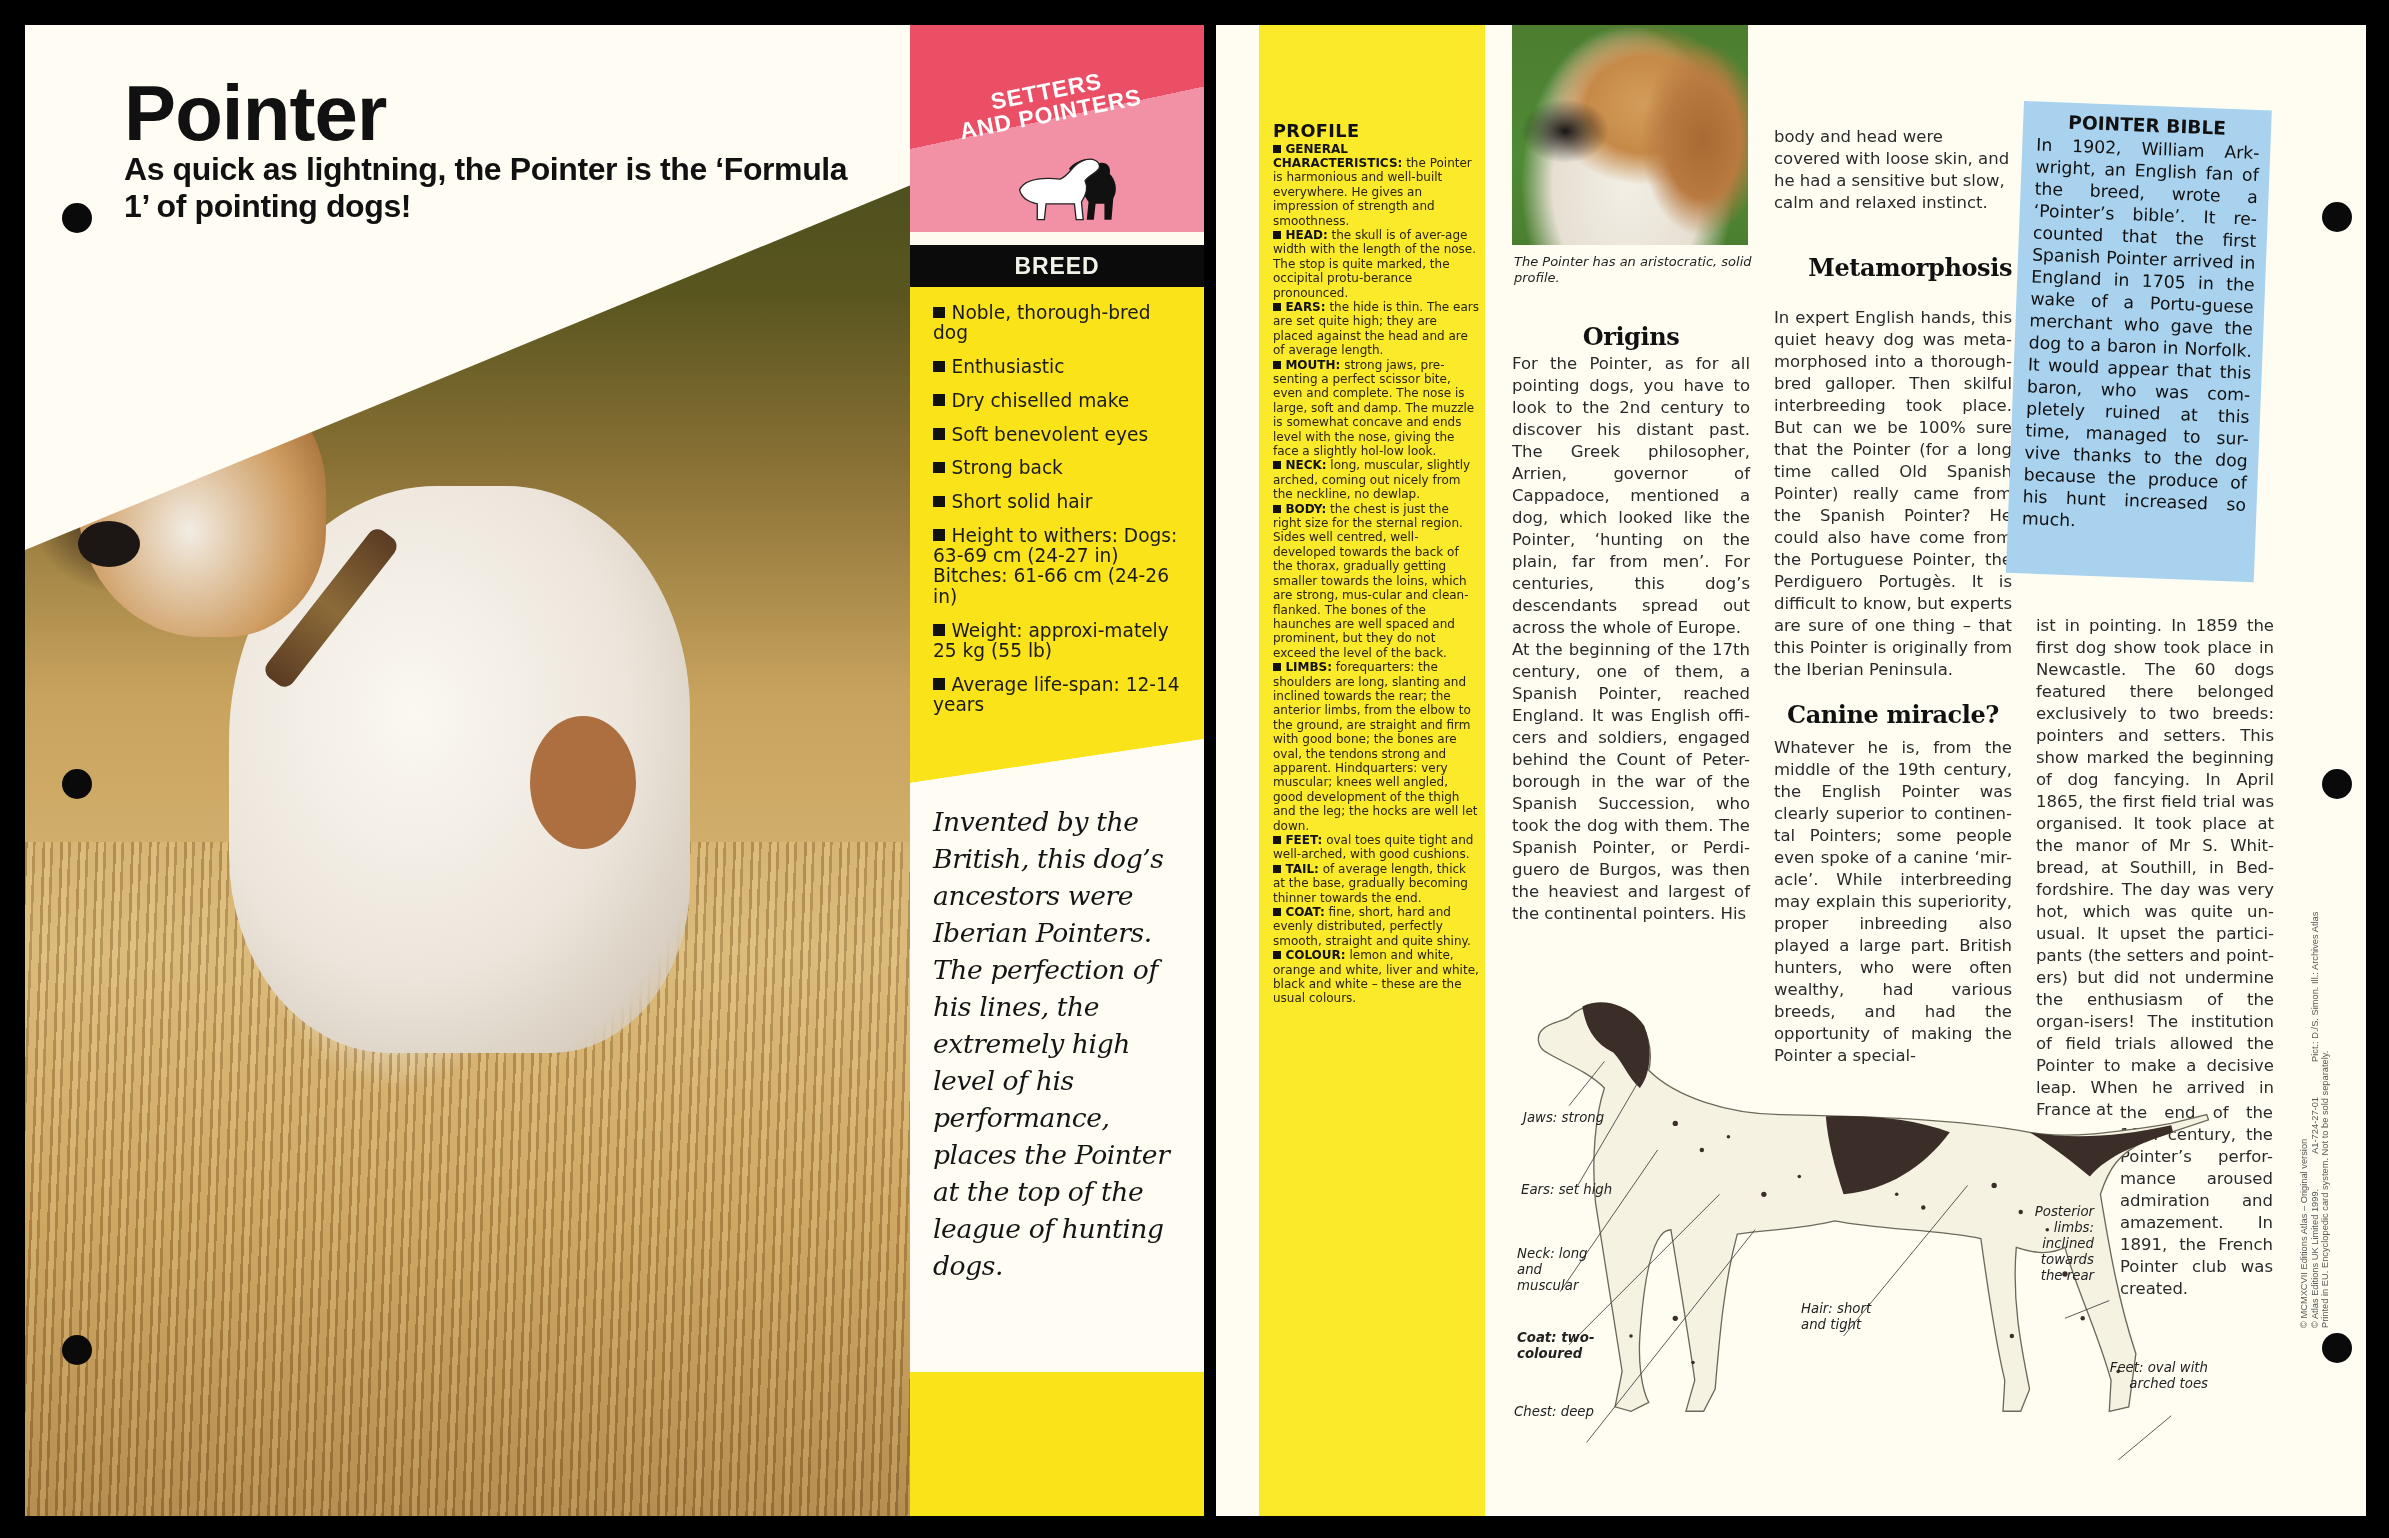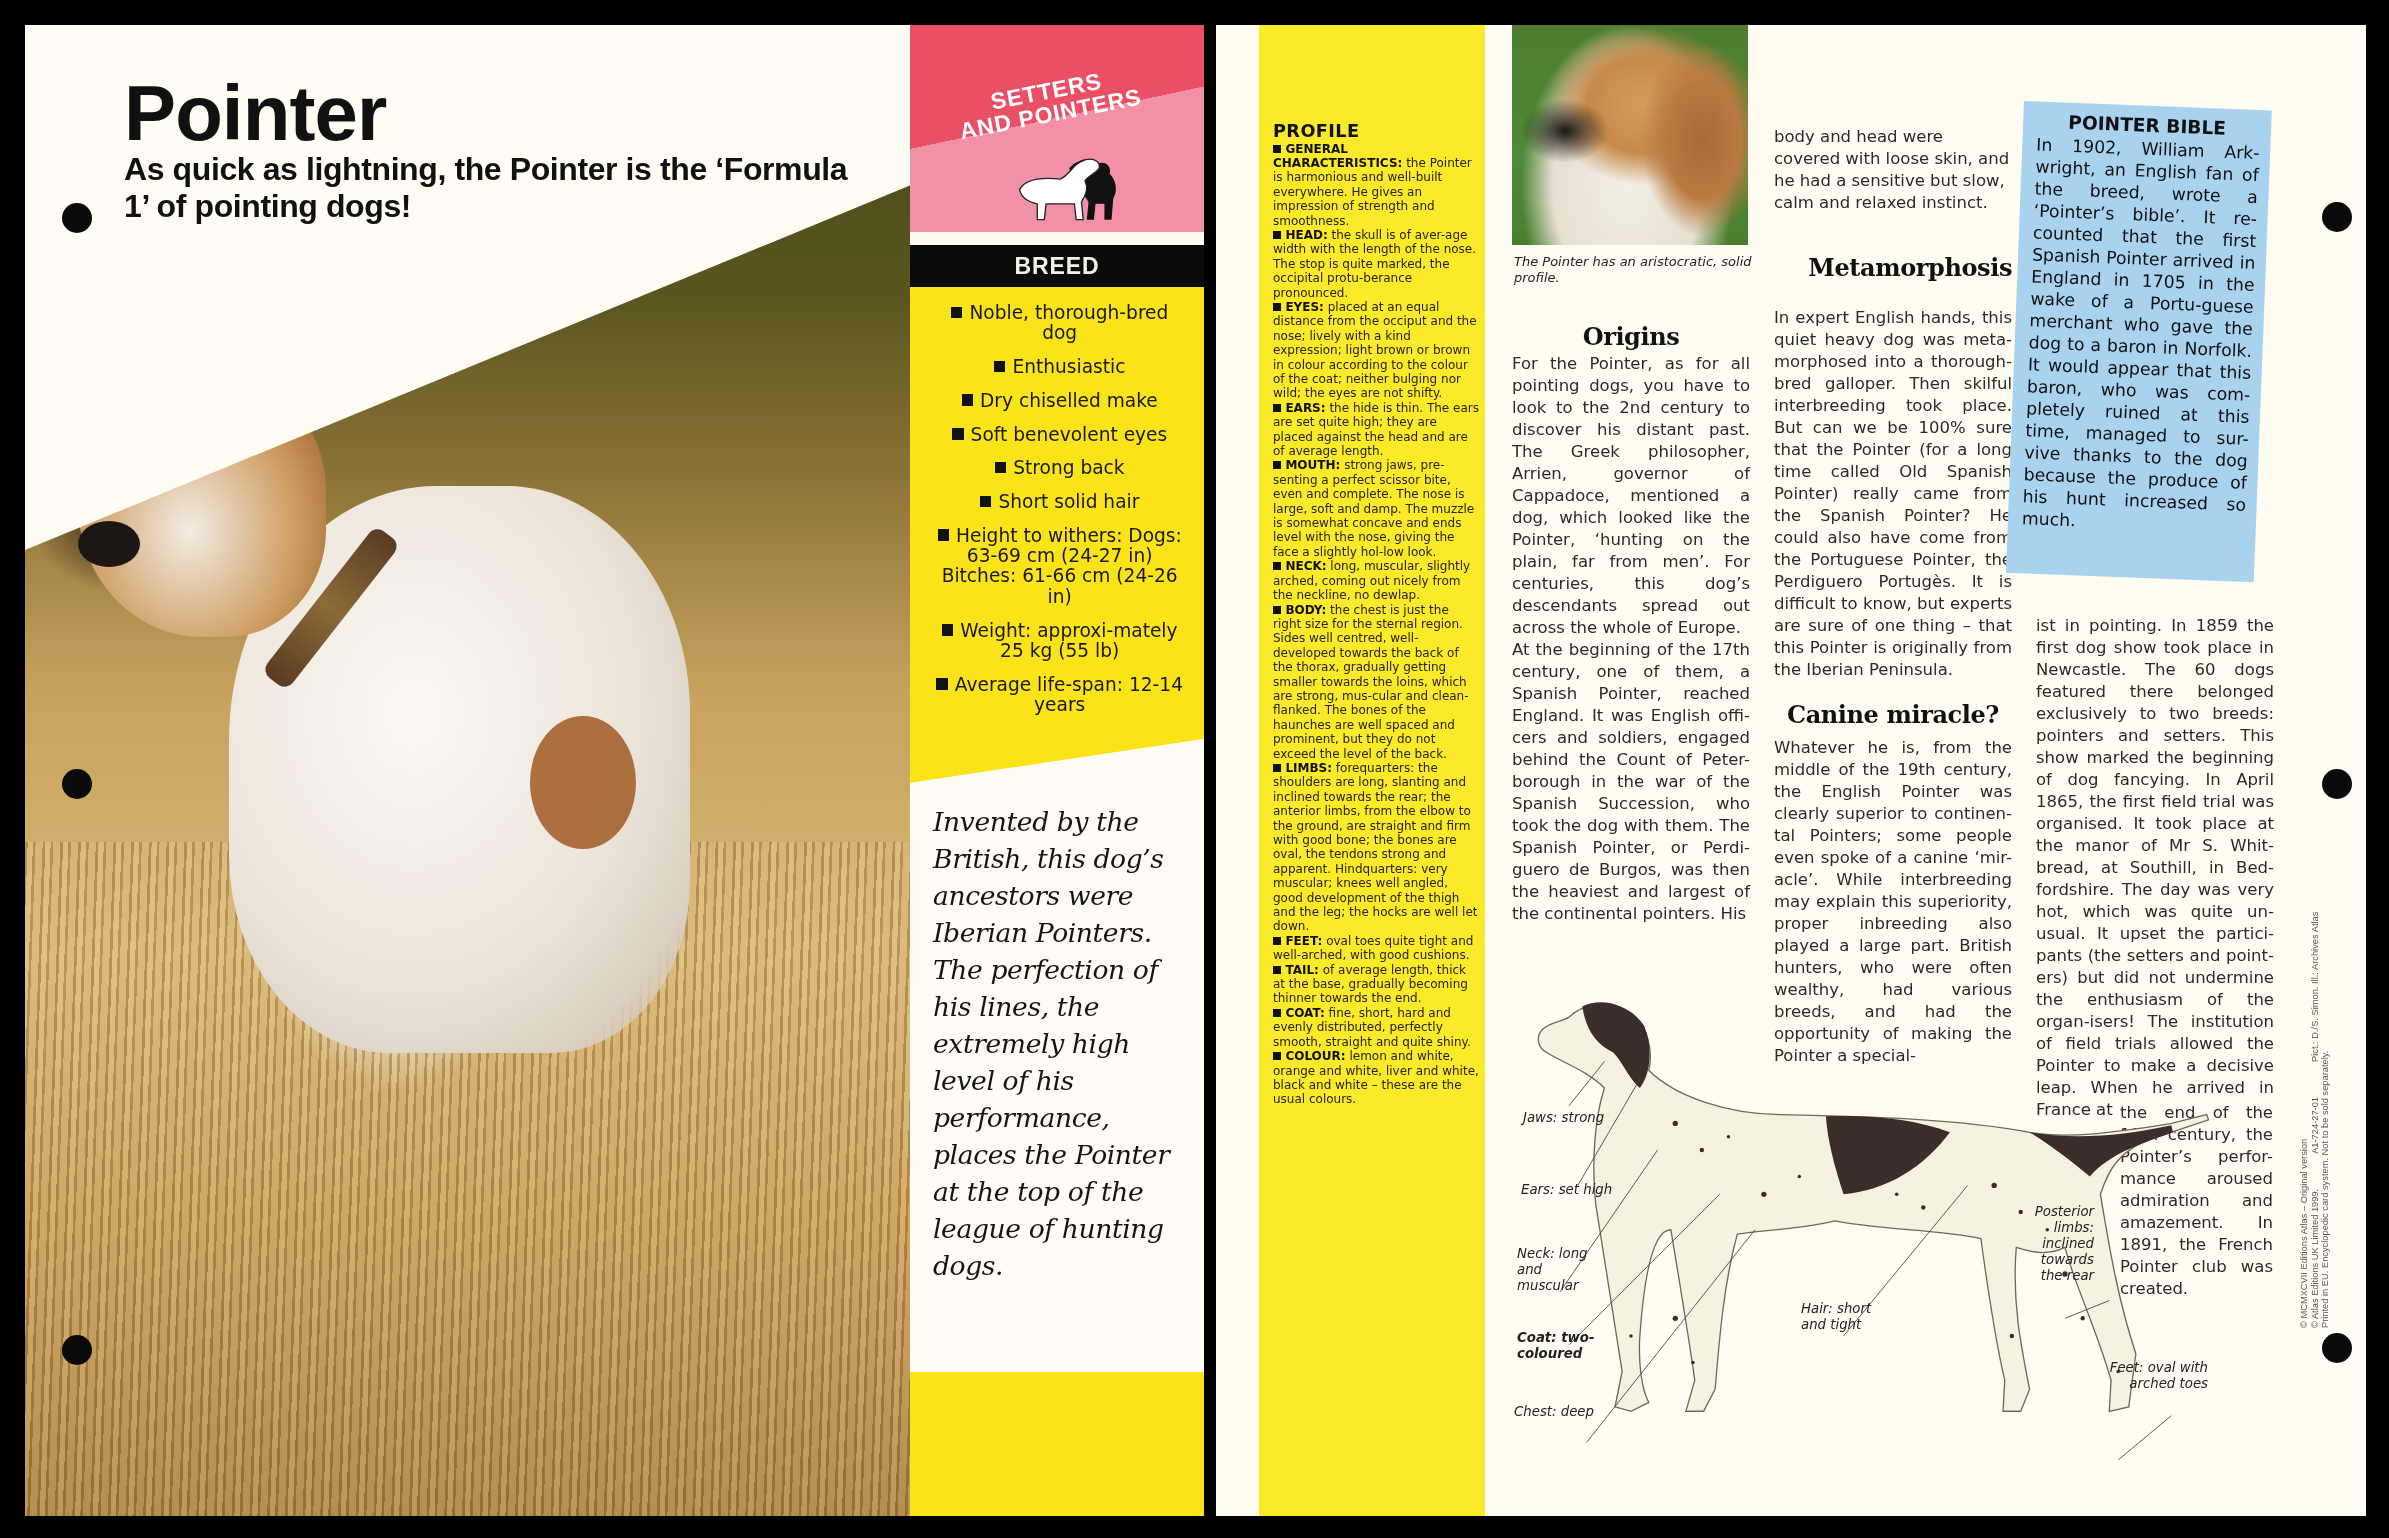--- a/index.html
+++ b/index.html
@@ -35,21 +35,21 @@
   .punch { position:absolute; width:30px; height:30px; border-radius:50%; background:#0a0a0a; }
 
   .side-col { position:absolute; left:885px; top:0; width:294px; height:1491px; }
   .cat-header { position:absolute; left:0; top:0; width:294px; height:207px;
     background: linear-gradient(168deg, #ea4f66 0 46%, #f291a6 46% 100%); }
   .cat-label { position:absolute; left:32px; top:55px; width:213px; transform:rotate(-11deg); font-family:"Liberation Sans", sans-serif; font-weight:bold; color:#fff; font-size:23px; line-height:23px; text-align:center; letter-spacing:0.9px; }
   .setters-icon { position:absolute; left:97px; top:124px; width:133px; height:76px; }
   .white-strip { position:absolute; left:0; top:207px; width:294px; height:12.4px; background:#fffaf0; }
   .breed-band { position:absolute; left:0; top:220px; width:294px; height:43px; background:#0b0b0b; color:#f1f1e8; font-family:"Liberation Sans", sans-serif; font-weight:bold; font-size:23px; letter-spacing:0.9px; display:flex; align-items:center; justify-content:center; }
   .breed-list { position:absolute; left:0; top:262px; width:294px; height:496px; background:#fbe31a;
-    clip-path:polygon(0 0, 294px 0, 294px 452px, 0 496px);text-align:center; }
+    clip-path:polygon(0 0, 294px 0, 294px 452px, 0 496px); }
   .breed-list ul { list-style:none; margin:0; padding:16px 17.7px 0 23px; font-family:"DejaVu Sans", sans-serif; font-size:18.6px; color:#1a1a1a; line-height:20.4px; }
   .breed-list li { margin-bottom:13.3px; }
   .breed-list li .sq { display:inline-block; width:11.5px; height:11.5px; background:#111; margin-right:7px; vertical-align:0.9px; }
   .quote-area { position:absolute; left:0; top:714px; width:294px; height:638px; background:#fffdf3;
     clip-path:polygon(0 44px, 294px 0, 294px 638px, 0 638px); }
   .quote { position:absolute; left:23px; top:64px; width:257px; margin:0; font-family:"DejaVu Serif", serif; font-style:italic; font-size:26.6px; line-height:37px; color:#151515; letter-spacing:-0.4px; }
   .yellow-foot { position:absolute; left:0; top:1347px; width:294px; height:144px; background:#fbe31a; }
 
   
   .profile-col { position:absolute; left:43px; top:0; width:226px; height:1491px; background:#fbea2a; }
@@ -138,21 +138,20 @@
   <div class="punch" style="left:37px; top:744px;"></div>
   <div class="punch" style="left:37px; top:1310px;"></div>
 </div>
 
 <div class="card" id="right-card">
   <div class="profile-col">
     <div class="profile-text">
       <div class="profile-title">PROFILE</div>
       <p class="entry"><span class="sq"></span><span class="k">GENERAL CHARACTERISTICS:</span><span> the Pointer is harmonious and well-built everywhere. He gives an impression of strength and smoothness.</span></p>
       <p class="entry"><span class="sq"></span><span class="k">HEAD:</span><span> the skull is of aver-age width with the length of the nose. The stop is quite marked, the occipital protu-berance pronounced.</span></p>
-      <p class="entry"><span class="sq"></span><span class="k">EYES:</span><span> placed at an equal distance from the occiput and the nose; lively with a kind expression; light brown or brown in colour according to the colour of the coat; neither bulging nor wild; the eyes are not shifty.</span></p>
       <p class="entry"><span class="sq"></span><span class="k">EARS:</span><span> the hide is thin. The ears are set quite high; they are placed against the head and are of average length.</span></p>
       <p class="entry"><span class="sq"></span><span class="k">MOUTH:</span><span> strong jaws, pre-senting a perfect scissor bite, even and complete. The nose is large, soft and damp. The muzzle is somewhat concave and ends level with the nose, giving the face a slightly hol-low look.</span></p>
       <p class="entry"><span class="sq"></span><span class="k">NECK:</span><span> long, muscular, slightly arched, coming out nicely from the neckline, no dewlap.</span></p>
       <p class="entry"><span class="sq"></span><span class="k">BODY:</span><span> the chest is just the right size for the sternal region. Sides well centred, well-developed towards the back of the thorax, gradually getting smaller towards the loins, which are strong, mus-cular and clean-flanked. The bones of the haunches are well spaced and prominent, but they do not exceed the level of the back.</span></p>
       <p class="entry"><span class="sq"></span><span class="k">LIMBS:</span><span> forequarters: the shoulders are long, slanting and inclined towards the rear; the anterior limbs, from the elbow to the ground, are straight and firm with good bone; the bones are oval, the tendons strong and apparent. Hindquarters: very muscular; knees well angled, good development of the thigh and the leg; the hocks are well let down.</span></p>
       <p class="entry"><span class="sq"></span><span class="k">FEET:</span><span> oval toes quite tight and well-arched, with good cushions.</span></p>
       <p class="entry"><span class="sq"></span><span class="k">TAIL:</span><span> of average length, thick at the base, gradually becoming thinner towards the end.</span></p>
       <p class="entry"><span class="sq"></span><span class="k">COAT:</span><span> fine, short, hard and evenly distributed, perfectly smooth, straight and quite shiny.</span></p>
       <p class="entry"><span class="sq"></span><span class="k">COLOUR:</span><span> lemon and white, orange and white, liver and white, black and white – these are the usual colours.</span></p>
     </div>

